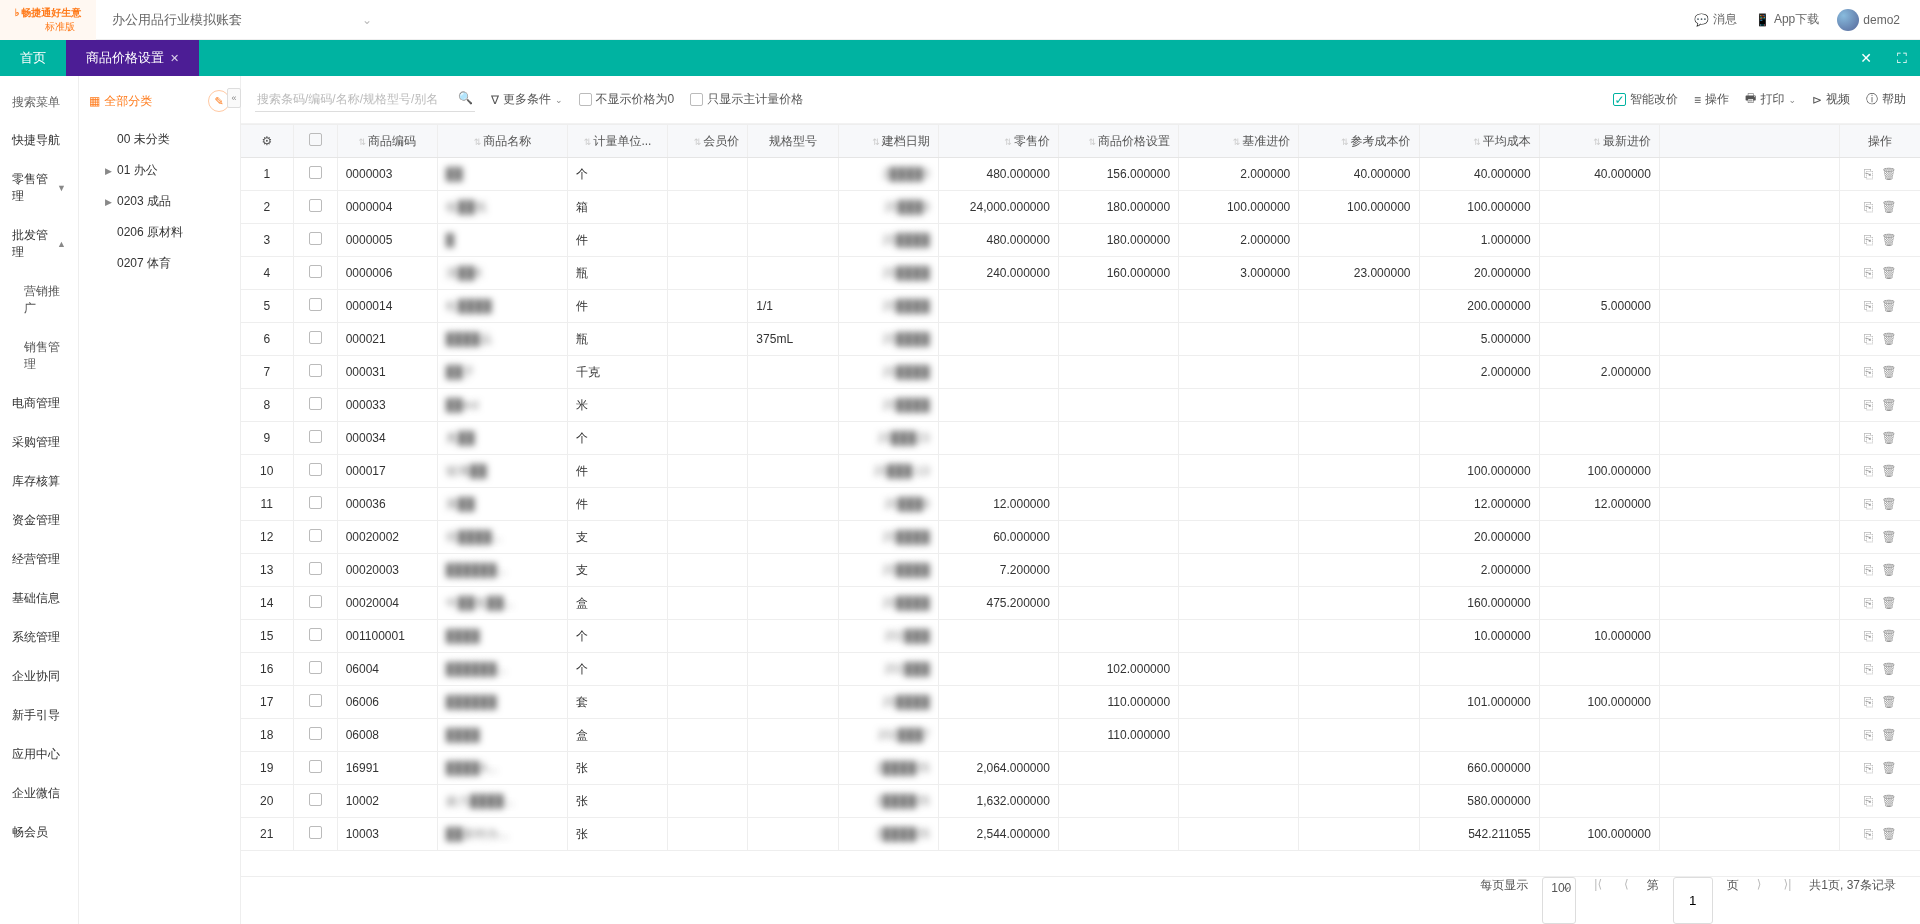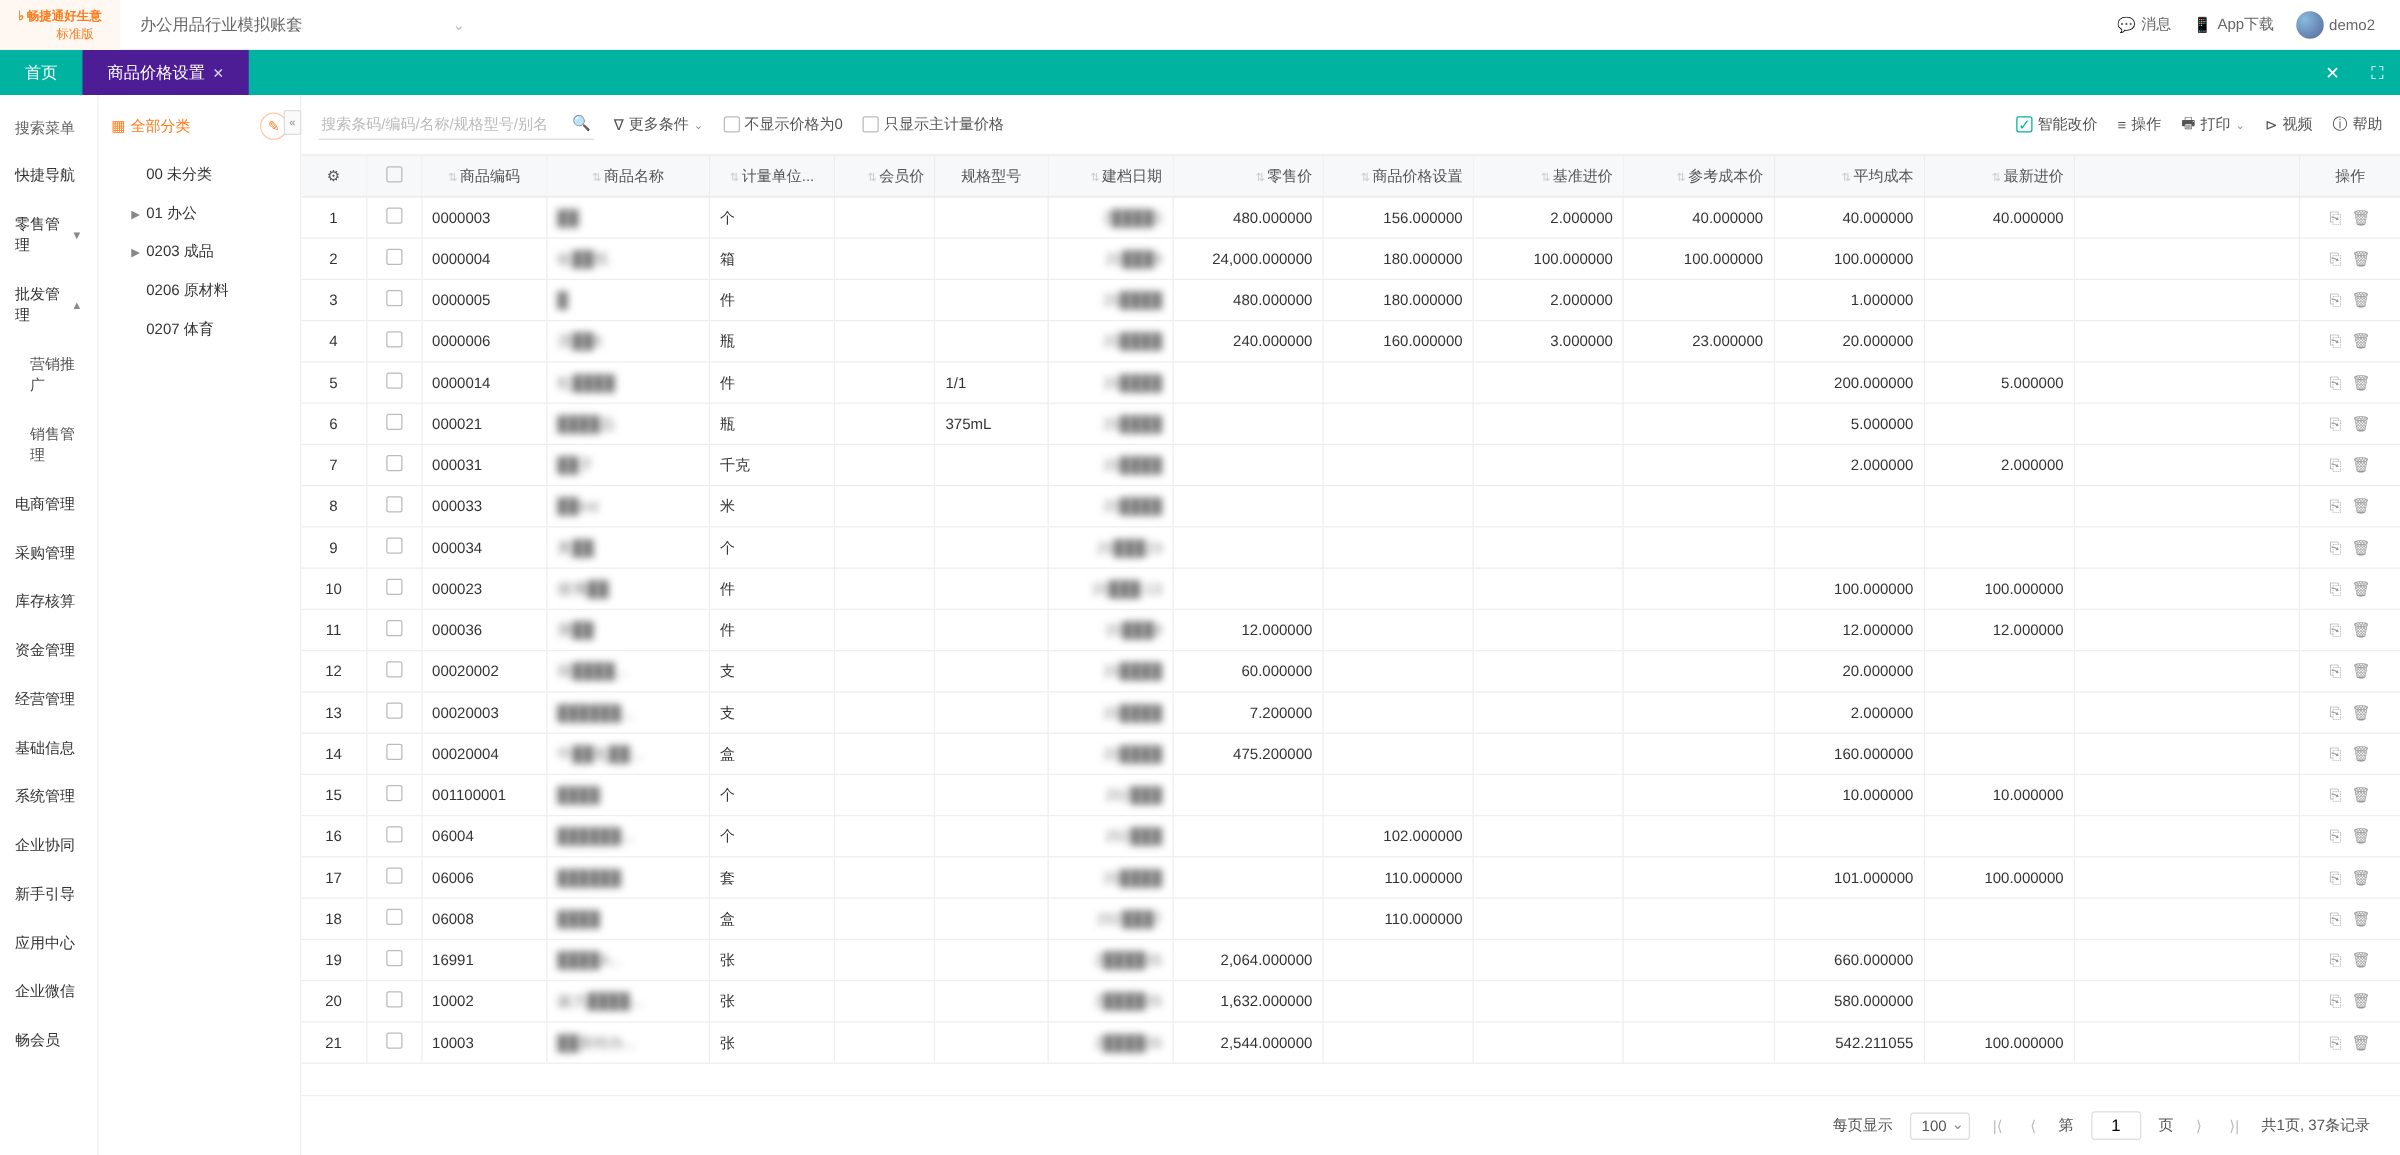--- a/index.html
+++ b/index.html
@@ -57,22 +57,22 @@
   th, td { border-bottom: 1px solid #eee; padding: 0 8px; height: 33px; font-size: 12px; white-space: nowrap; overflow: hidden; text-overflow: ellipsis; }
   th { background: #f7f8fa; color: #555; font-weight: normal; position: sticky; top: 0; border-top:1px solid #eee; border-bottom:1px solid #e5e5e5; }
   th .sort { color: #ccc; margin-right: 2px; font-size: 9px; }
   td.num, th.num { text-align: right; }
   td.ctr, th.ctr { text-align: center; }
   .row-chk { width:13px; height:13px; border:1px solid #bbb; border-radius:2px; display:inline-block; }
   .action-icons { display:flex; gap:8px; justify-content:center; color:#999; }
   .action-icons span { cursor:pointer; }
   .blur { color: transparent; text-shadow: 0 0 6px rgba(0,0,0,.5); }
   
-  .pager { height: 48px; border-top: 1px solid #eee; display: flex; align-items: center; justify-content: flex-end; gap: 14px; padding: 0 24px; color:#555; }
-  .pg-select { border:1px solid #ddd; padding:3px 18px 3px 8px; border-radius:3px; position:relative; cursor:pointer; }
+  .pager { height: 48px; border-top: 1px solid #eee; display: flex; justify-content: flex-end; gap: 14px; padding: 0 24px; color:#555; }
+  .pg-select { border:1px solid #ddd; padding:3px 4px 3px 8px; border-radius:3px; position:relative; cursor:pointer; }
   .pg-select::after { content:"⌄"; position:absolute; right:4px; top:1px; color:#888; }
   .pg-btn { color:#bbb; cursor:pointer; padding:0 4px; }
   .pg-input { width:40px; border:1px solid #ddd; padding:3px 4px; text-align:center; border-radius:3px; }
   .col-vsep { border-right: 1px solid #eee; }
 </style>
 </head>
 <body>
 
 <div class="app">
 
@@ -495,21 +495,21 @@
                 <td class="ctr">
                   <div class="action-icons">
                     <span>⎘</span>
                     <span>🗑</span>
                   </div>
                 </td>
               </tr>
               <tr>
                 <td class="ctr col-vsep">10</td>
                 <td class="ctr col-vsep"><span class="row-chk"></span></td>
-                <td class="col-vsep">000023</td>
+                <td class="col-vsep">000017</td>
                 <td class="col-vsep"><span class="blur">玻璃██</span></td>
                 <td class="col-vsep">件</td>
                 <td class="num col-vsep"></td>
                 <td class="col-vsep"></td>
                 <td class="num col-vsep"><span class="blur">20███-13</span></td>
                 <td class="num col-vsep"></td>
                 <td class="num col-vsep"></td>
                 <td class="num col-vsep"></td>
                 <td class="num col-vsep"></td>
                 <td class="num col-vsep">100.000000</td>

